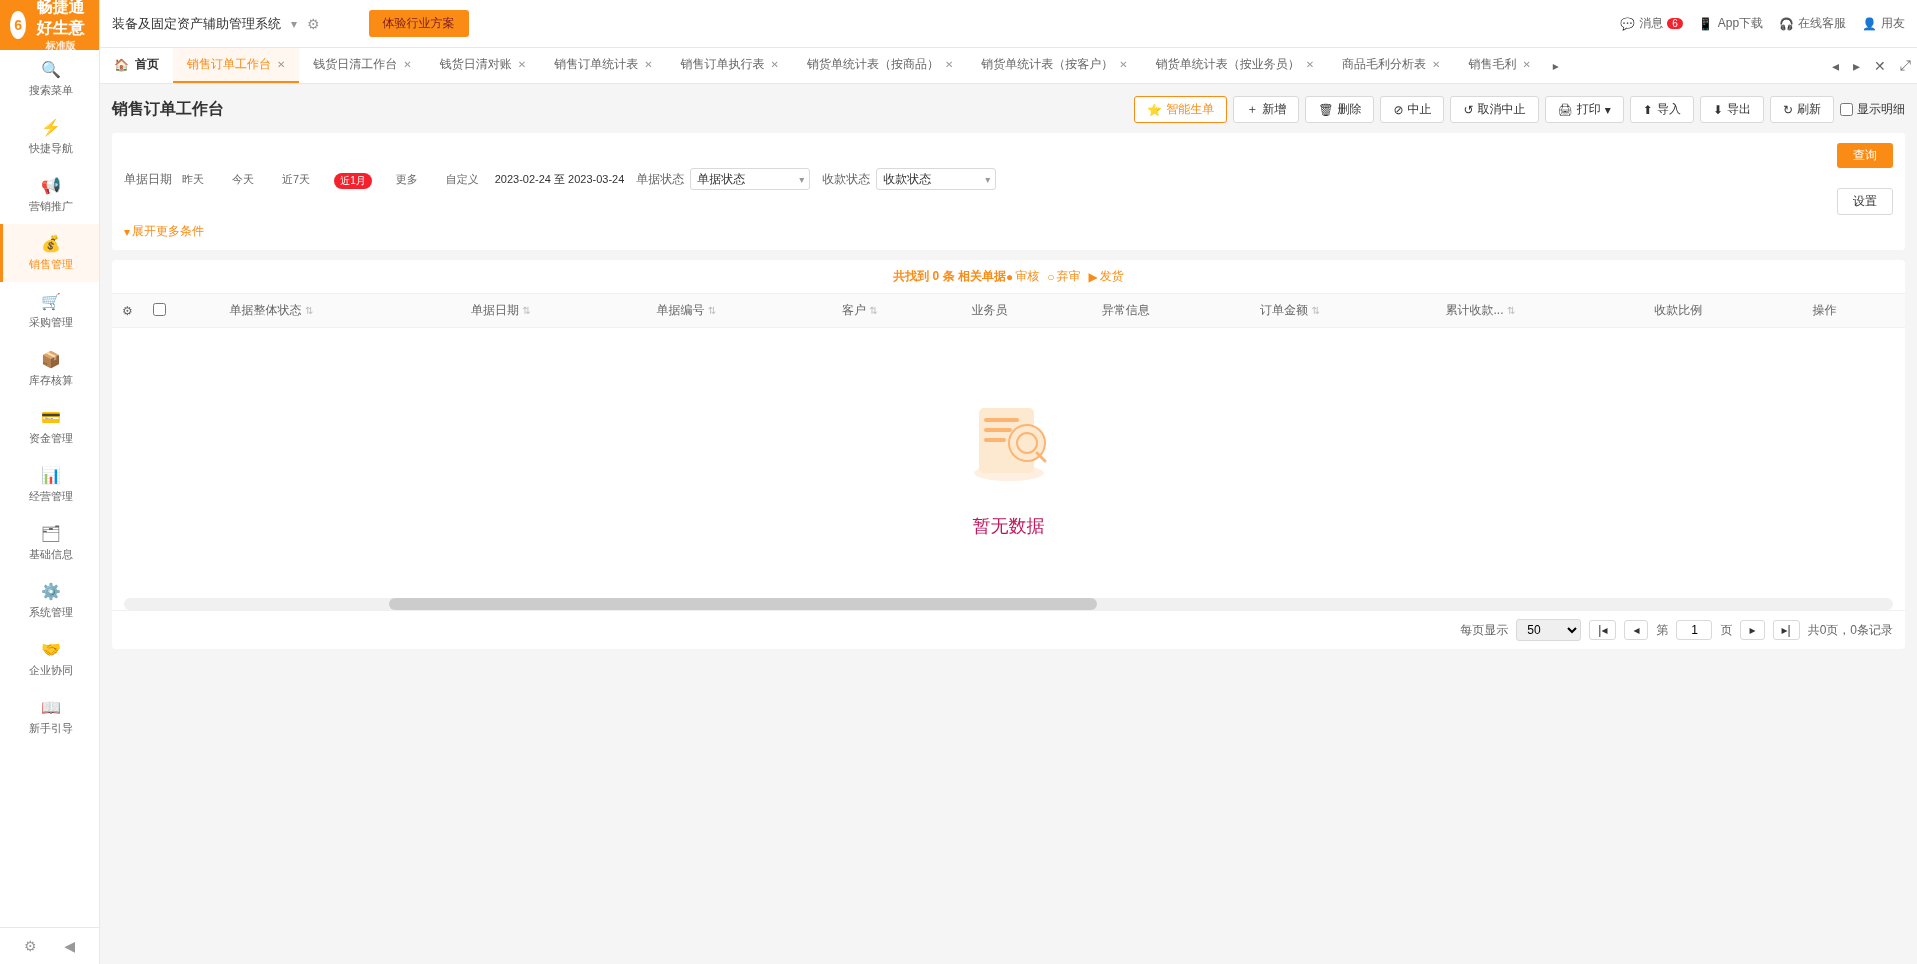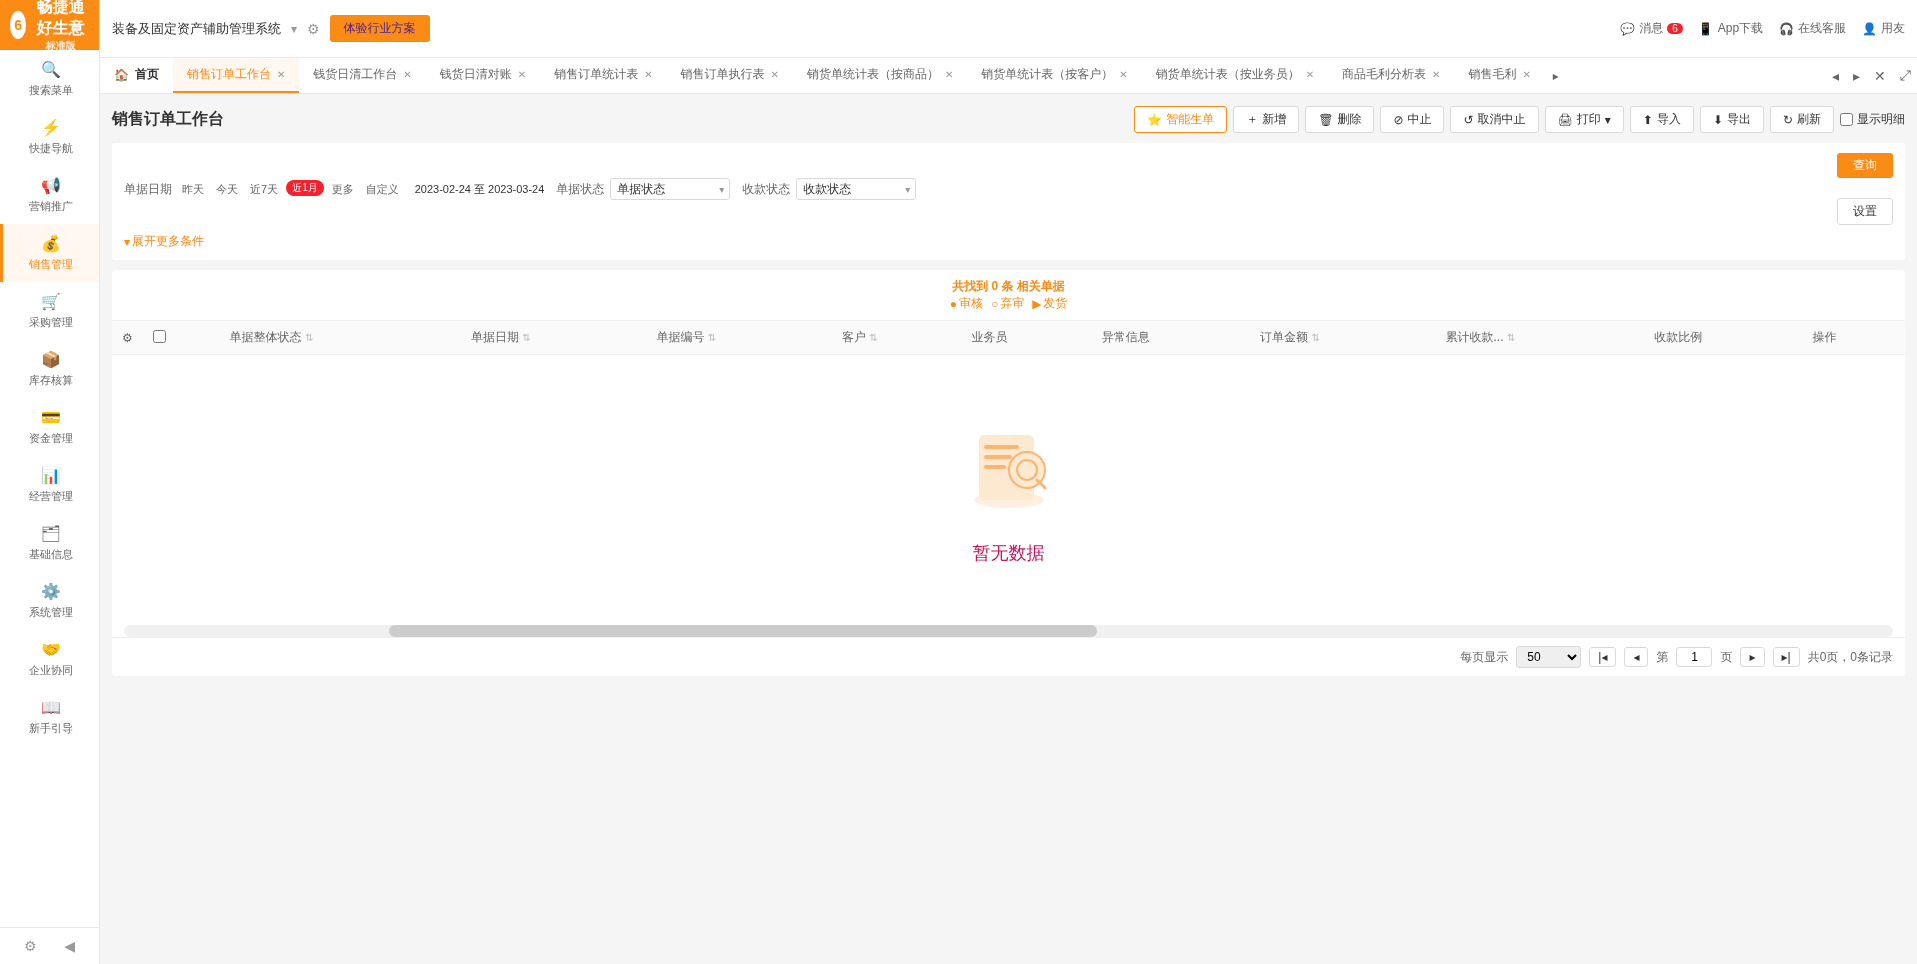--- a/index.html
+++ b/index.html
@@ -13,25 +13,25 @@
     .sidebar-item { display: flex; flex-direction: column; align-items: center; padding: 10px 5px; cursor: pointer; color: #666; font-size: 11px; gap: 4px; border-left: 3px solid transparent; }
     .sidebar-item.active { background: #fff7f0; color: #fa8c16; border-left-color: #fa8c16; }
     .sidebar-item .s-icon { font-size: 16px; }
     .sidebar-bottom { padding: 10px; display: flex; justify-content: space-around; border-top: 1px solid #e8e8e8; }
     .sidebar-bottom-btn { cursor: pointer; color: #999; font-size: 14px; }
 
     
     .main { flex: 1; display: flex; flex-direction: column; overflow: hidden; }
 
     
-    .topbar { height: 58px; background: #fff; display: flex; align-items: center; padding: 0 12px; border-bottom: 1px solid #e8e8e8; gap: 10px; }
+    .topbar { height: 48px; background: #fff; display: flex; align-items: center; padding: 0 12px; border-bottom: 1px solid #e8e8e8; gap: 10px; }
     .topbar-title { font-size: 13px; color: #333; flex: 0 0 auto; }
     .topbar-arrow { color: #999; cursor: pointer; }
     .topbar-gear { color: #999; cursor: pointer; font-size: 14px; }
-    .topbar-btn-orange { background: #fa8c16; color: #4c1d95; border: none; padding: 5px 14px; border-radius: 3px; cursor: pointer; font-size: 12px; }
+    .topbar-btn-orange { background: #fa8c16; color: #7f1d1d; border: none; padding: 5px 14px; border-radius: 3px; cursor: pointer; font-size: 12px; margin-left: 39px; }
     .topbar-right { margin-left: auto; display: flex; align-items: center; gap: 16px; color: #666; font-size: 12px; }
     .topbar-right-item { display: flex; align-items: center; gap: 4px; cursor: pointer; }
     .badge { background: #f5222d; color: #fff; border-radius: 10px; padding: 0 5px; font-size: 10px; }
 
     
     .tabbar { background: #fff; display: flex; align-items: center; border-bottom: 1px solid #e8e8e8; min-height: 36px; overflow: hidden; }
     .tab-item { padding: 8px 14px; font-size: 12px; cursor: pointer; color: #666; white-space: nowrap; display: flex; align-items: center; gap: 6px; border-bottom: 2px solid transparent; flex-shrink: 0; }
     .tab-item.active { color: #fa8c16; border-bottom-color: #fa8c16; background: #fff7f0; }
     .tab-close { font-size: 10px; color: #999; }
     .tab-home { color: #333; font-weight: bold; }
@@ -52,34 +52,34 @@
     .filter-tab-bar { display: flex; border-bottom: 1px solid #f0f0f0; padding: 0 10px; }
     .filter-tab { padding: 8px 14px; cursor: pointer; font-size: 12px; color: #666; border-bottom: 2px solid transparent; white-space: nowrap; }
     .filter-tab.active { color: #fa8c16; border-bottom-color: #fa8c16; }
     .filter-tab .count-badge { background: #f5222d; color: #fff; border-radius: 10px; padding: 0 4px; font-size: 10px; margin-left: 2px; }
 
     
     .filter-form { padding: 10px 12px; background: #fff; border-radius: 4px; margin-bottom: 10px; }
     .filter-row { display: flex; align-items: center; gap: 12px; flex-wrap: wrap; }
     .filter-item { display: flex; align-items: center; gap: 6px; }
     .filter-label { color: #666; font-size: 12px; white-space: nowrap; }
-    .filter-date-group { display: flex; align-items: flex-start; gap: 4px; }
+    .filter-date-group { display: flex; align-items: flex-end; gap: 20px; }
     .date-quick { color: #666; font-size: 11px; cursor: pointer; padding: 2px 4px; }
     .date-quick.active { color: #fff; background: #f5222d; border-radius: 10px; padding: 1px 6px; font-size: 10px; }
     .filter-date-val { color: #333; font-size: 11px; }
     .filter-select { border: 1px solid #d9d9d9; border-radius: 3px; padding: 3px 20px 3px 6px; font-size: 12px; color: #333; background: #fff; cursor: pointer; min-width: 120px; appearance: none; position: relative; }
     .select-wrap { position: relative; display: inline-block; }
     .select-wrap::after { content: '▾'; position: absolute; right: 6px; top: 50%; transform: translateY(-50%); color: #999; pointer-events: none; font-size: 10px; }
     .expand-btn { color: #fa8c16; cursor: pointer; font-size: 12px; display: flex; align-items: center; gap: 2px; }
     .btn-query { background: #fa8c16; border: none; color: #fff; padding: 4px 16px; border-radius: 3px; cursor: pointer; font-size: 12px; }
     .btn-setting { background: #fff; border: 1px solid #d9d9d9; color: #333; padding: 4px 12px; border-radius: 3px; cursor: pointer; font-size: 12px; }
 
     
     .table-wrap { background: #fff; border-radius: 4px; }
-    .table-toolbar { padding: 8px 12px; display: flex; align-items: center; justify-content: center; border-bottom: 1px solid #f0f0f0; flex-direction: column; }
+    .table-toolbar { padding: 8px 12px; display: flex; align-items: center; justify-content: center; border-bottom: 1px solid #f0f0f0; }
     .table-count { color: #666; font-size: 12px; }
     .table-count span { color: #fa8c16; font-weight: bold; }
     .table-actions { display: flex; gap: 8px; }
     .tbl-act-btn { color: #fa8c16; cursor: pointer; font-size: 12px; display: flex; align-items: center; gap: 2px; }
     table { width: 100%; border-collapse: collapse; }
     thead tr { background: #fafafa; }
     th { padding: 8px 10px; text-align: left; font-weight: normal; color: #666; border-bottom: 1px solid #f0f0f0; font-size: 12px; white-space: nowrap; }
     th .sort-icon { color: #bbb; font-size: 10px; }
     .th-checkbox { width: 30px; }
     .empty-area { padding: 60px 0; text-align: center; color: #999; }

